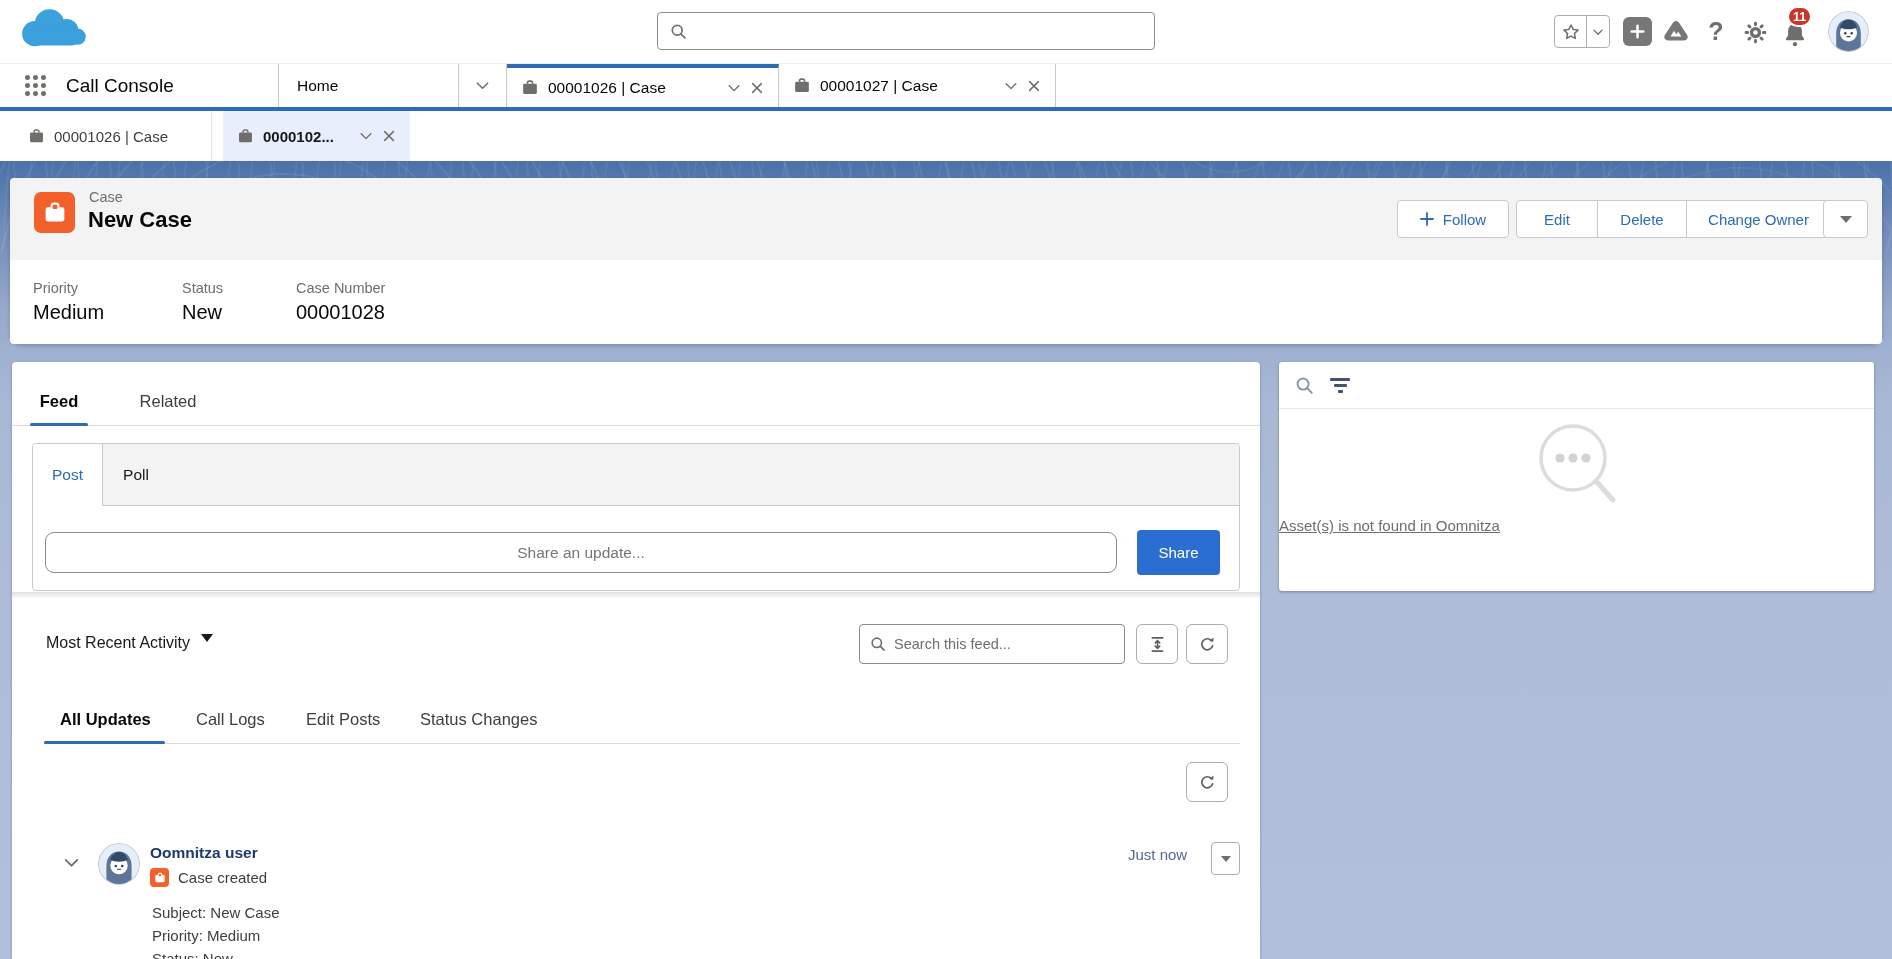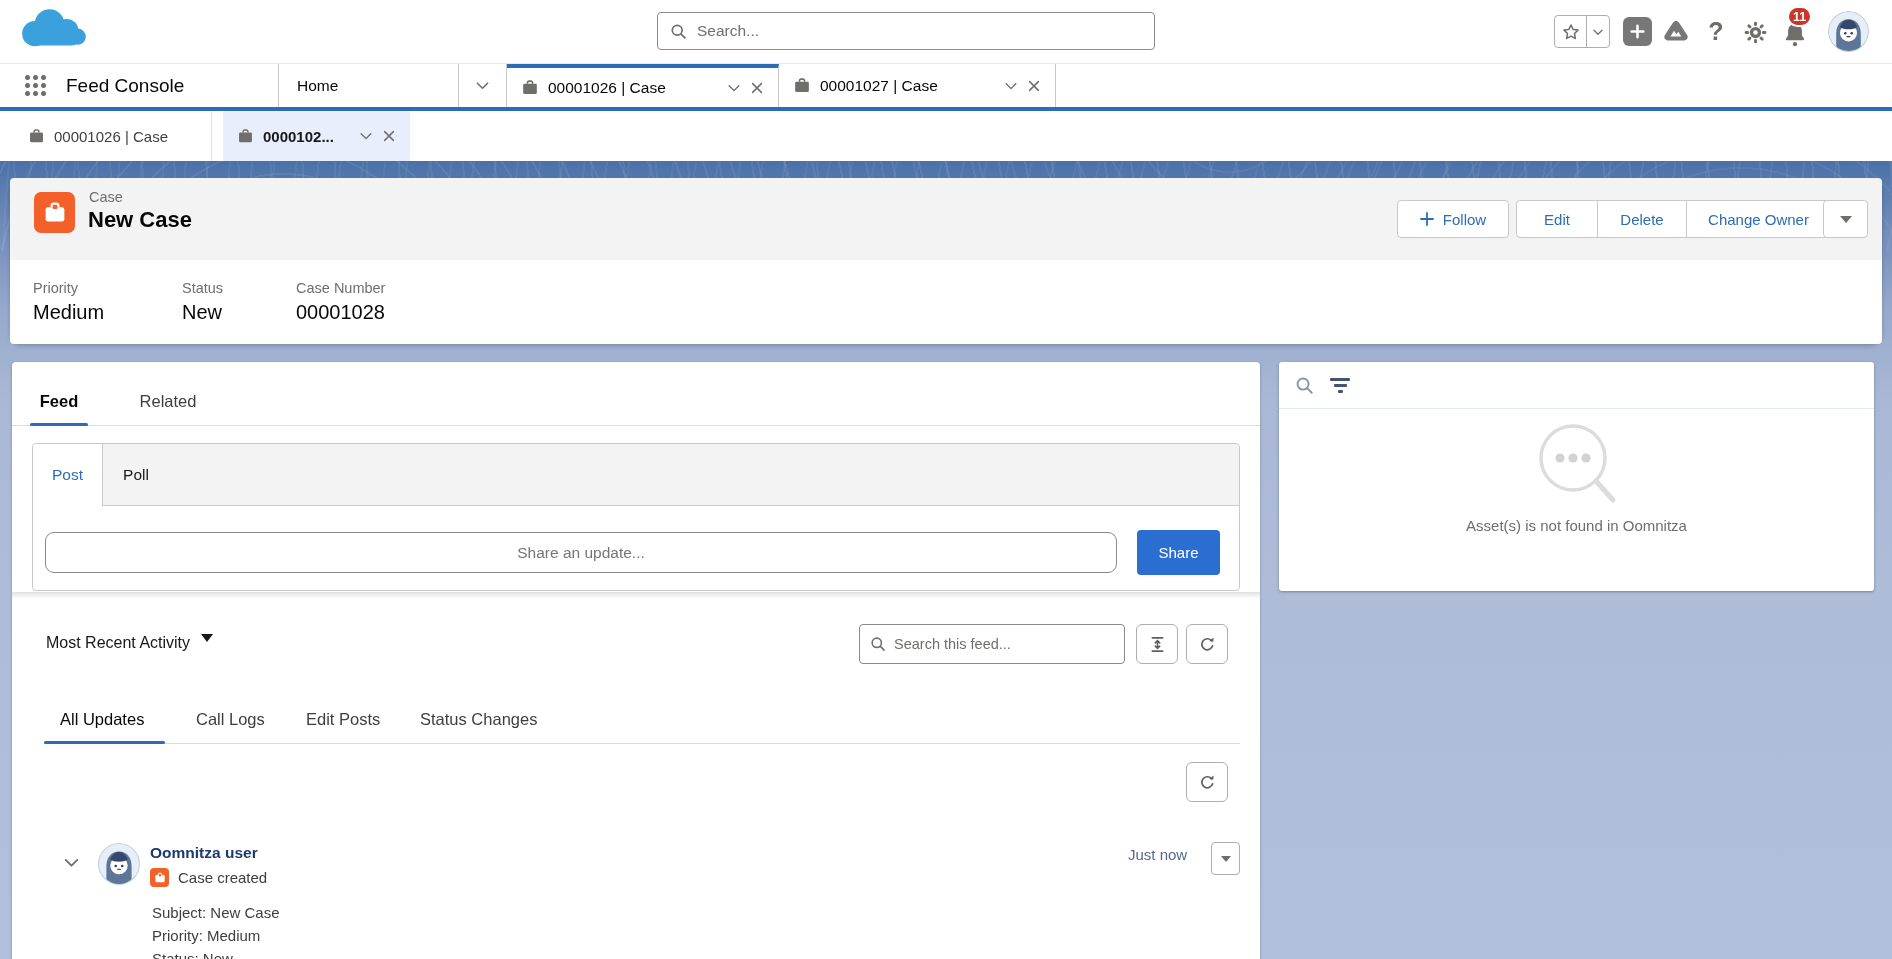--- a/index.html
+++ b/index.html
@@ -89,21 +89,21 @@
   .sort-row { position:absolute; left:34px; top:272px; display:flex; align-items:flex-start; gap:11px; font-size:16px; color:#181818; cursor:pointer; }
   .sort-tri { width:0; height:0; border-left:6px solid transparent; border-right:6px solid transparent; border-top:8px solid #181818; }
   .sfeed { position:absolute; left:847px; top:262px; width:266px; height:40px; border:1px solid #8a8a8a; border-radius:4px; display:flex; align-items:center; padding:0 10px; }
   .sfeed svg { color:#706e6b; margin-right:8px; flex:0 0 auto; }
   .sfeed input { border:none; outline:none; flex:1; width:60px; font-size:14.5px; font-family:"Liberation Sans",sans-serif; color:#181818; }
   .icon-btn { position:absolute; width:42px; height:40px; border:1px solid #b0adab; border-radius:6px; background:#fff; display:flex; align-items:center; justify-content:center; cursor:pointer; }
   .btn-expand { left:1124px; top:262px; }
   .btn-refresh1 { left:1174px; top:262px; }
   .btn-refresh2 { left:1174px; top:400px; }
   .ffilter { position:absolute; top:348px; font-size:16.5px; color:#3e3e3c; cursor:pointer; white-space:nowrap; }
-  .ff-0 { left:48px; font-weight:normal; color:#080707; } .ff-1 { left:184px; } .ff-2 { left:294px; } .ff-3 { left:408px; }
+  .ff-0 { left:48px; font-weight:bold; color:#080707; } .ff-1 { left:184px; } .ff-2 { left:294px; } .ff-3 { left:408px; }
   .ffilter-line { position:absolute; left:32px; top:381px; width:1196px; height:1px; background:#dddbda; }
   .ffilter-underline { position:absolute; left:32px; top:379px; width:121px; height:3px; background:#2b6cb5; border-radius:2px; }
   .fi-chevron { position:absolute; left:51px; top:492px; color:#706e6b; cursor:pointer; }
   .fi-avatar { position:absolute; left:86px; top:481px; width:42px; height:42px; }
   .fi-author { position:absolute; left:138px; top:482px; font-size:15.5px; font-weight:bold; color:#1b3a6f; cursor:pointer; }
   .fi-action { position:absolute; left:138px; top:506px; display:flex; align-items:center; gap:9px; font-size:15px; color:#3e3e3c; }
   .mini-case { width:19px; height:19px; background:#f4602a; border-radius:4px; display:flex; align-items:center; justify-content:center; }
   .fi-time { position:absolute; left:1116px; top:484px; width:60px; font-size:15px; color:#54698d; cursor:pointer; }
   .fi-menu { position:absolute; left:1199px; top:480px; width:29px; height:33px; border:1px solid #b0adab; border-radius:4px; background:#fff; display:flex; align-items:center; justify-content:center; cursor:pointer; }
   .fi-menu .tri { border-left-width:5px; border-right-width:5px; border-top-width:6px; }
@@ -112,21 +112,21 @@
 
   
   .side-panel { position:absolute; left:1279px; top:362px; width:595px; height:229px; background:#fff; border-radius:3px; box-shadow:0 1px 3px rgba(0,0,0,.3); z-index:2; }
   .sp-search { position:absolute; left:0; top:0; width:100%; height:47px; border-bottom:1px solid #e3e7ee; display:flex; align-items:center; padding:0 16px; gap:12px; }
   .sp-search svg { color:#8694ad; flex:0 0 auto; }
   .sp-input { border:none; outline:none; flex:1; font-size:16.5px; font-family:"Liberation Sans",sans-serif; color:#181818; }
   .sp-filter { display:flex; flex-direction:column; align-items:center; gap:3px; cursor:pointer; padding:4px; }
   .sp-filter i { display:block; height:3px; background:#44536f; border-radius:1px; }
   .spf-1 { width:20px; } .spf-2 { width:13px; } .spf-3 { width:5px; }
   .sp-illus { position:absolute; left:0; top:58px; width:100%; display:flex; justify-content:center; }
-  .sp-msg { position:absolute; left:0; top:155px; width:100%; text-align:center; font-size:15px; color:#6e6e6e; }
+  .sp-msg { position:absolute; left:0; top:155px; width:100%; font-size:15px; color:#6e6e6e;text-decoration:underline; }
 </style>
 </head>
 <body>
 
 <div class="screen">
 
   <div class="console-bg"></div>
   <div class="bg-pattern"></div>
 
   <header class="topbar">
@@ -138,21 +138,20 @@
         <circle cx="86" cy="44" r="11"></circle>
           <rect x="22" y="36" width="66" height="20" rx="10"></rect>
       </g>
     </svg>
 
     <div class="gsearch">
       <svg width="17" height="17" viewBox="0 0 20 20">
         <circle cx="8.5" cy="8.5" r="5.8" fill="none" stroke="currentColor" stroke-width="2"></circle>
         <line x1="13" y1="13" x2="17.6" y2="17.6" stroke="currentColor" stroke-width="2" stroke-linecap="round"></line>
       </svg>
-      <input type="text" placeholder="Search..." style="">
     </div>
 
     <div class="fav-group">
       <div class="fav-star">
         <svg width="18" height="18" viewBox="0 0 20 20">
           <path d="M10 2.2l2.4 4.9 5.4.8-3.9 3.8.9 5.4L10 14.5l-4.8 2.6.9-5.4-3.9-3.8 5.4-.8z" fill="none" stroke="#706e6b" stroke-width="1.7" stroke-linejoin="round"></path>
         </svg>
       </div>
       <div class="fav-caret">
         <svg width="12" height="12" viewBox="0 0 16 16">
@@ -228,21 +227,21 @@
       <i></i>
         <i></i>
         <i></i>
         <i></i>
         <i></i>
         <i></i>
         <i></i>
         <i></i>
         <i></i>
     </div>
-    <div class="appname">Feed Console</div>
+    <div class="appname">Call Console</div>
 
     <div class="navtab home-tab">
       <span>Home</span>
     </div>
     <div class="navtab home-caret">
       <svg width="15" height="15" viewBox="0 0 16 16">
         <path d="M2.5 5.5L8 11l5.5-5.5" fill="none" stroke="currentColor" stroke-width="1.6" stroke-linecap="round" stroke-linejoin="round"></path>
       </svg>
     </div>
 

